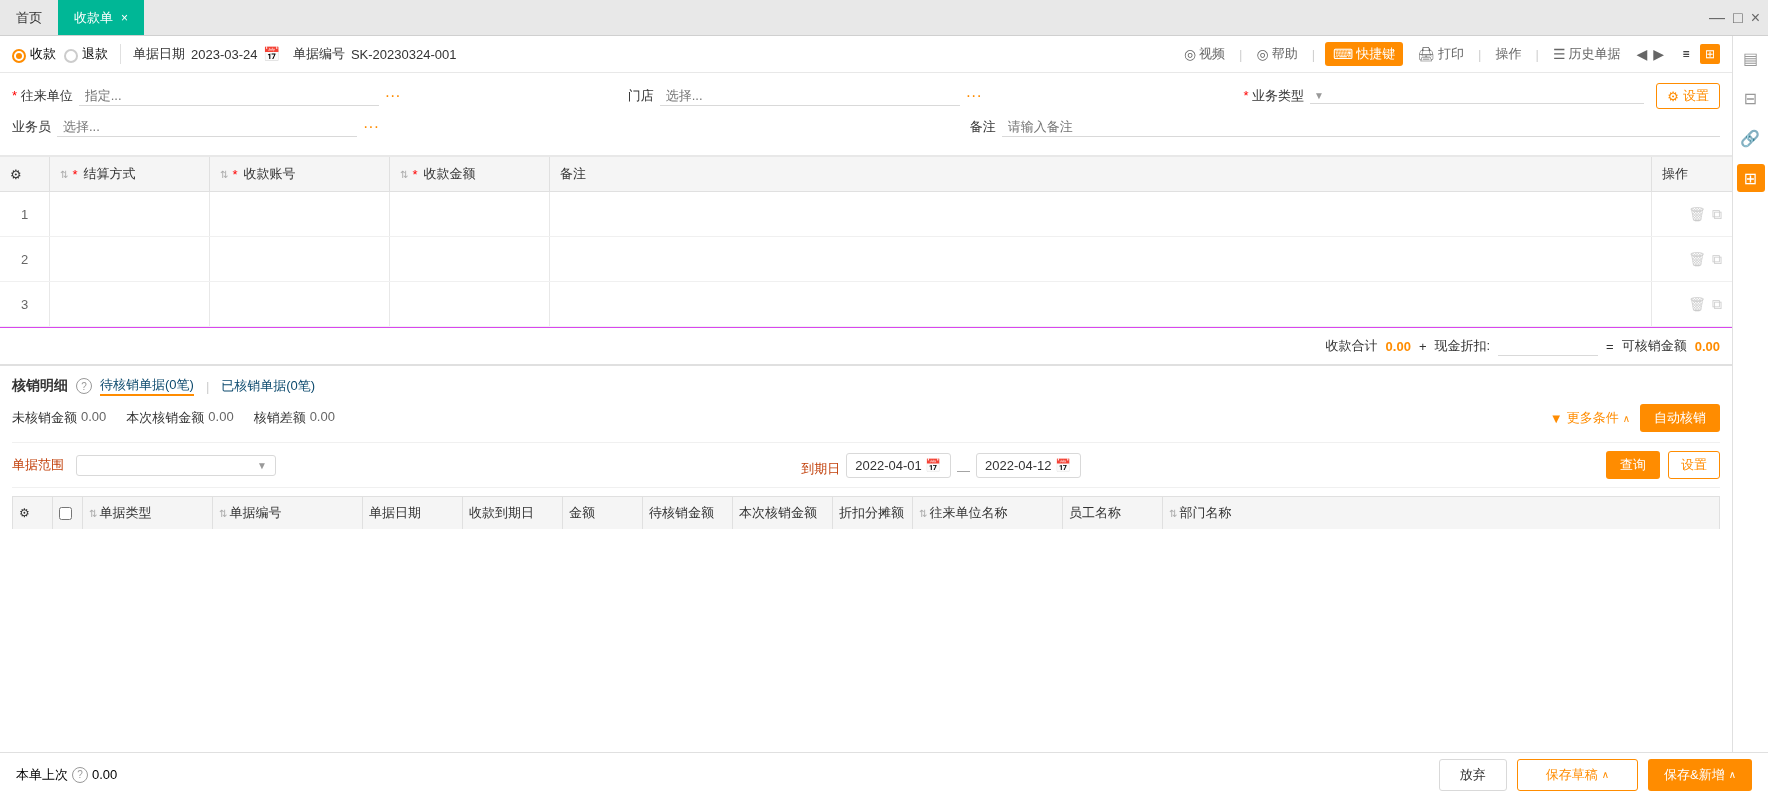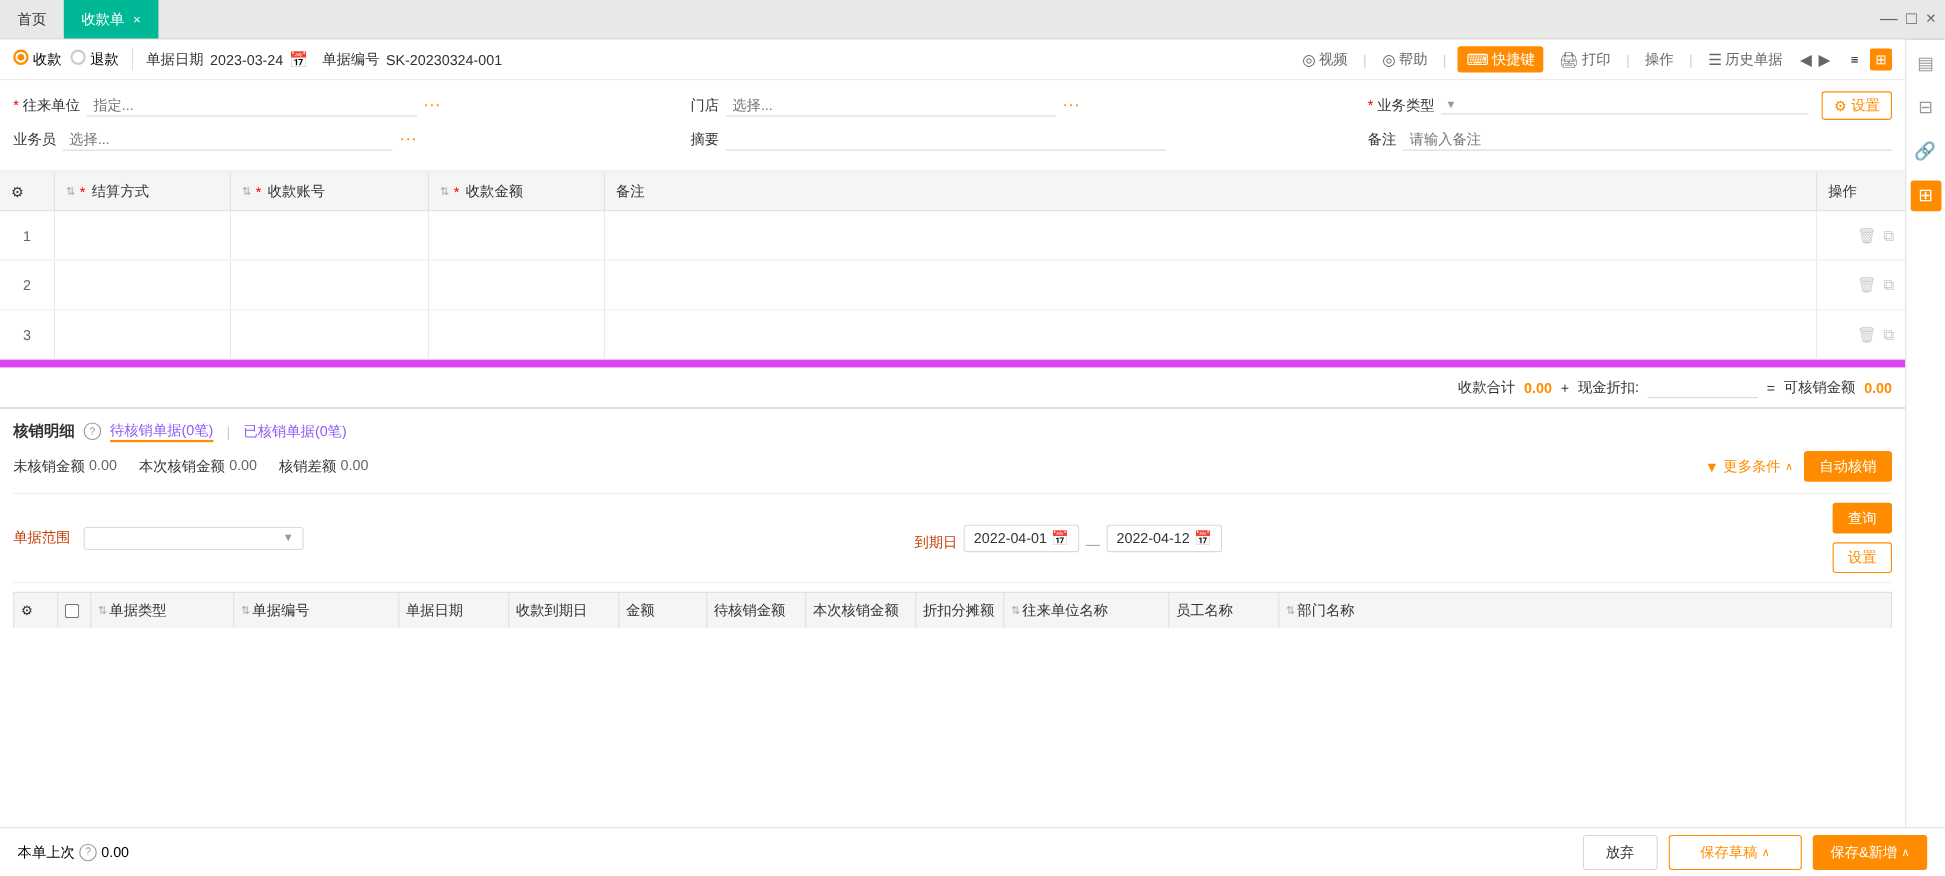--- a/index.html
+++ b/index.html
@@ -9,21 +9,21 @@
     .tab-bar { display: flex; align-items: center; background: #e8e8e8; height: 36px; border-bottom: 1px solid #d0d0d0; }
     .tab-home { background: #e8e8e8; padding: 0 16px; height: 100%; display: flex; align-items: center; color: #333; cursor: pointer; }
     .tab-active { background: #00b796; color: #fff; padding: 0 16px; height: 100%; display: flex; align-items: center; cursor: pointer; }
     .tab-active .tab-close { margin-left: 8px; font-size: 12px; color: #fff; cursor: pointer; }
     .tab-bar-right { margin-left: auto; display: flex; align-items: center; padding-right: 8px; gap: 8px; }
     .tab-bar-right span { cursor: pointer; color: #666; font-size: 16px; }
 
     
     .toolbar { display: flex; align-items: center; padding: 6px 12px; border-bottom: 1px solid #e8e8e8; gap: 12px; background: #fff; }
     .radio-group { display: flex; align-items: center; gap: 8px; }
-    .radio-item { display: flex; align-items: flex-start; gap: 4px; cursor: pointer; }
+    .radio-item { display: flex; align-items: flex-end; gap: 4px; cursor: pointer; }
     .radio-dot { width: 14px; height: 14px; border-radius: 50%; border: 2px solid #ccc; display: flex; align-items: center; justify-content: center; }
     .radio-dot.active { border-color: #ff8c00; }
     .radio-dot.active::after { content: ''; width: 6px; height: 6px; border-radius: 50%; background: #ff8c00; display: block; }
     .toolbar-divider { width: 1px; height: 20px; background: #e0e0e0; }
     .doc-info { display: flex; align-items: center; gap: 6px; font-size: 13px; color: #333; }
     .doc-info .label { color: #333; }
     .doc-info .value { color: #333; font-weight: normal; }
     .calendar-icon { color: #ff8c00; cursor: pointer; font-size: 14px; }
     .toolbar-right { margin-left: auto; display: flex; align-items: center; gap: 10px; }
     .toolbar-btn { display: flex; align-items: center; gap: 3px; color: #666; cursor: pointer; font-size: 12px; padding: 2px 4px; }
@@ -50,30 +50,30 @@
     .th { padding: 8px 10px; color: #333; font-weight: normal; border-right: 1px solid #e0e0e0; display: flex; align-items: center; gap: 4px; }
     .th:last-child { border-right: none; }
     .sort-icon { color: #aaa; font-size: 10px; }
     .table-row { display: grid; grid-template-columns: 50px 160px 180px 160px 1fr 80px; border-bottom: 1px solid #f0f0f0; min-height: 45px; }
     .td { padding: 8px 10px; border-right: 1px solid #e8e8e8; display: flex; align-items: center; }
     .td:last-child { border-right: none; justify-content: flex-end; gap: 6px; }
     .row-num { color: #666; justify-content: center; }
     .action-icon { color: #ccc; cursor: pointer; font-size: 14px; }
 
     
-    .table-footer { display: flex; align-items: center; justify-content: flex-end; padding: 8px 12px; gap: 8px; border-top: 7px solid #d946ef; border-bottom: 2px solid #e0e0e0; font-size: 13px; color: #333; }
+    .table-footer { display: flex; align-items: center; justify-content: flex-end; padding: 8px 12px; gap: 8px; border-top: 1px solid #d946ef; border-bottom: 2px solid #e0e0e0; font-size: 13px; color: #333; }
     .footer-input { border: none; border-bottom: 1px solid #d9d9d9; width: 100px; padding: 2px 4px; outline: none; }
     .sum-value { color: #ff8c00; font-weight: bold; }
 
     
     .writeoff-section { padding: 10px 12px; background: #fff; flex: 1; overflow: auto; }
     .section-title { display: flex; align-items: center; gap: 8px; margin-bottom: 8px; }
     .section-title h3 { font-size: 14px; font-weight: bold; color: #333; }
     .info-icon { width: 16px; height: 16px; border-radius: 50%; border: 1px solid #999; color: #999; display: inline-flex; align-items: center; justify-content: center; font-size: 10px; cursor: pointer; }
-    .tab-link { color: #8b5cf6; cursor: pointer; font-size: 13px; }
+    .tab-link { color: #0c4a6e; cursor: pointer; font-size: 13px; }
     .tab-link.active { border-bottom: 2px solid #ff8c00; }
 
     .stat-row { display: flex; align-items: center; gap: 20px; margin-bottom: 10px; font-size: 13px; color: #333; }
     .stat-item { display: flex; gap: 4px; }
     .stat-value { color: #666; }
 
     .filter-row { display: flex; align-items: center; gap: 12px; margin-bottom: 8px; padding: 8px 0; border-top: 1px solid #f0f0f0; border-bottom: 1px solid #f0f0f0; }
     .filter-label { color: #c2410c; white-space: nowrap; }
     .filter-select { border: 1px solid #d9d9d9; padding: 4px 8px; border-radius: 3px; display: flex; align-items: center; gap: 6px; min-width: 200px; cursor: pointer; }
     .date-range { display: flex; align-items: flex-end; gap: 6px; margin-left: auto; }
@@ -211,24 +211,20 @@
           </div>
         </div>
       </div>
 
       <div class="form-row" style="align-items:center;">
         <div class="form-field" style="flex:1.5;">
           <span class="form-label" style="margin-right:6px;">业务员</span>
           <input class="form-input" style="max-width: 300px;" placeholder="选择...">
           <span class="more-btn">···</span>
         </div>
-        <div class="form-field" style="flex:1.5; margin-left:20px;">
-          <span class="form-label" style="margin-right:6px;">摘要</span>
-          <input class="form-input" style="max-width: 400px;">
-        </div>
         <div class="form-field" style="flex:1.2; margin-left:20px;">
           <span class="form-label" style="margin-right:6px;">备注</span>
           <input class="form-input" style="flex: 1 1 0%;" placeholder="请输入备注">
         </div>
       </div>
     </div>
 
     <div class="table-wrapper">
       <div class="table-header">
         <div class="th">
@@ -356,21 +352,21 @@
             <span>2022-04-01</span>
             <span style="color:#ccc;">📅</span>
           </div>
           <span style="color:#999;">—</span>
           <div class="date-input">
             <span>2022-04-12</span>
             <span style="color:#ccc;">📅</span>
           </div>
         </div>
 
-        <div style="margin-left:auto; display:flex; gap:8px;flex-direction:column;">
+        <div style="margin-left:auto; display:flex; gap:8px;">
           <button class="query-btn">查询</button>
           <button class="set-btn">设置</button>
         </div>
       </div>
 
       <div class="wo-table-header">
         <div class="wo-th">⚙</div>
         <div class="wo-th">
           <input type="checkbox" style="margin: 0px;">
         </div>

